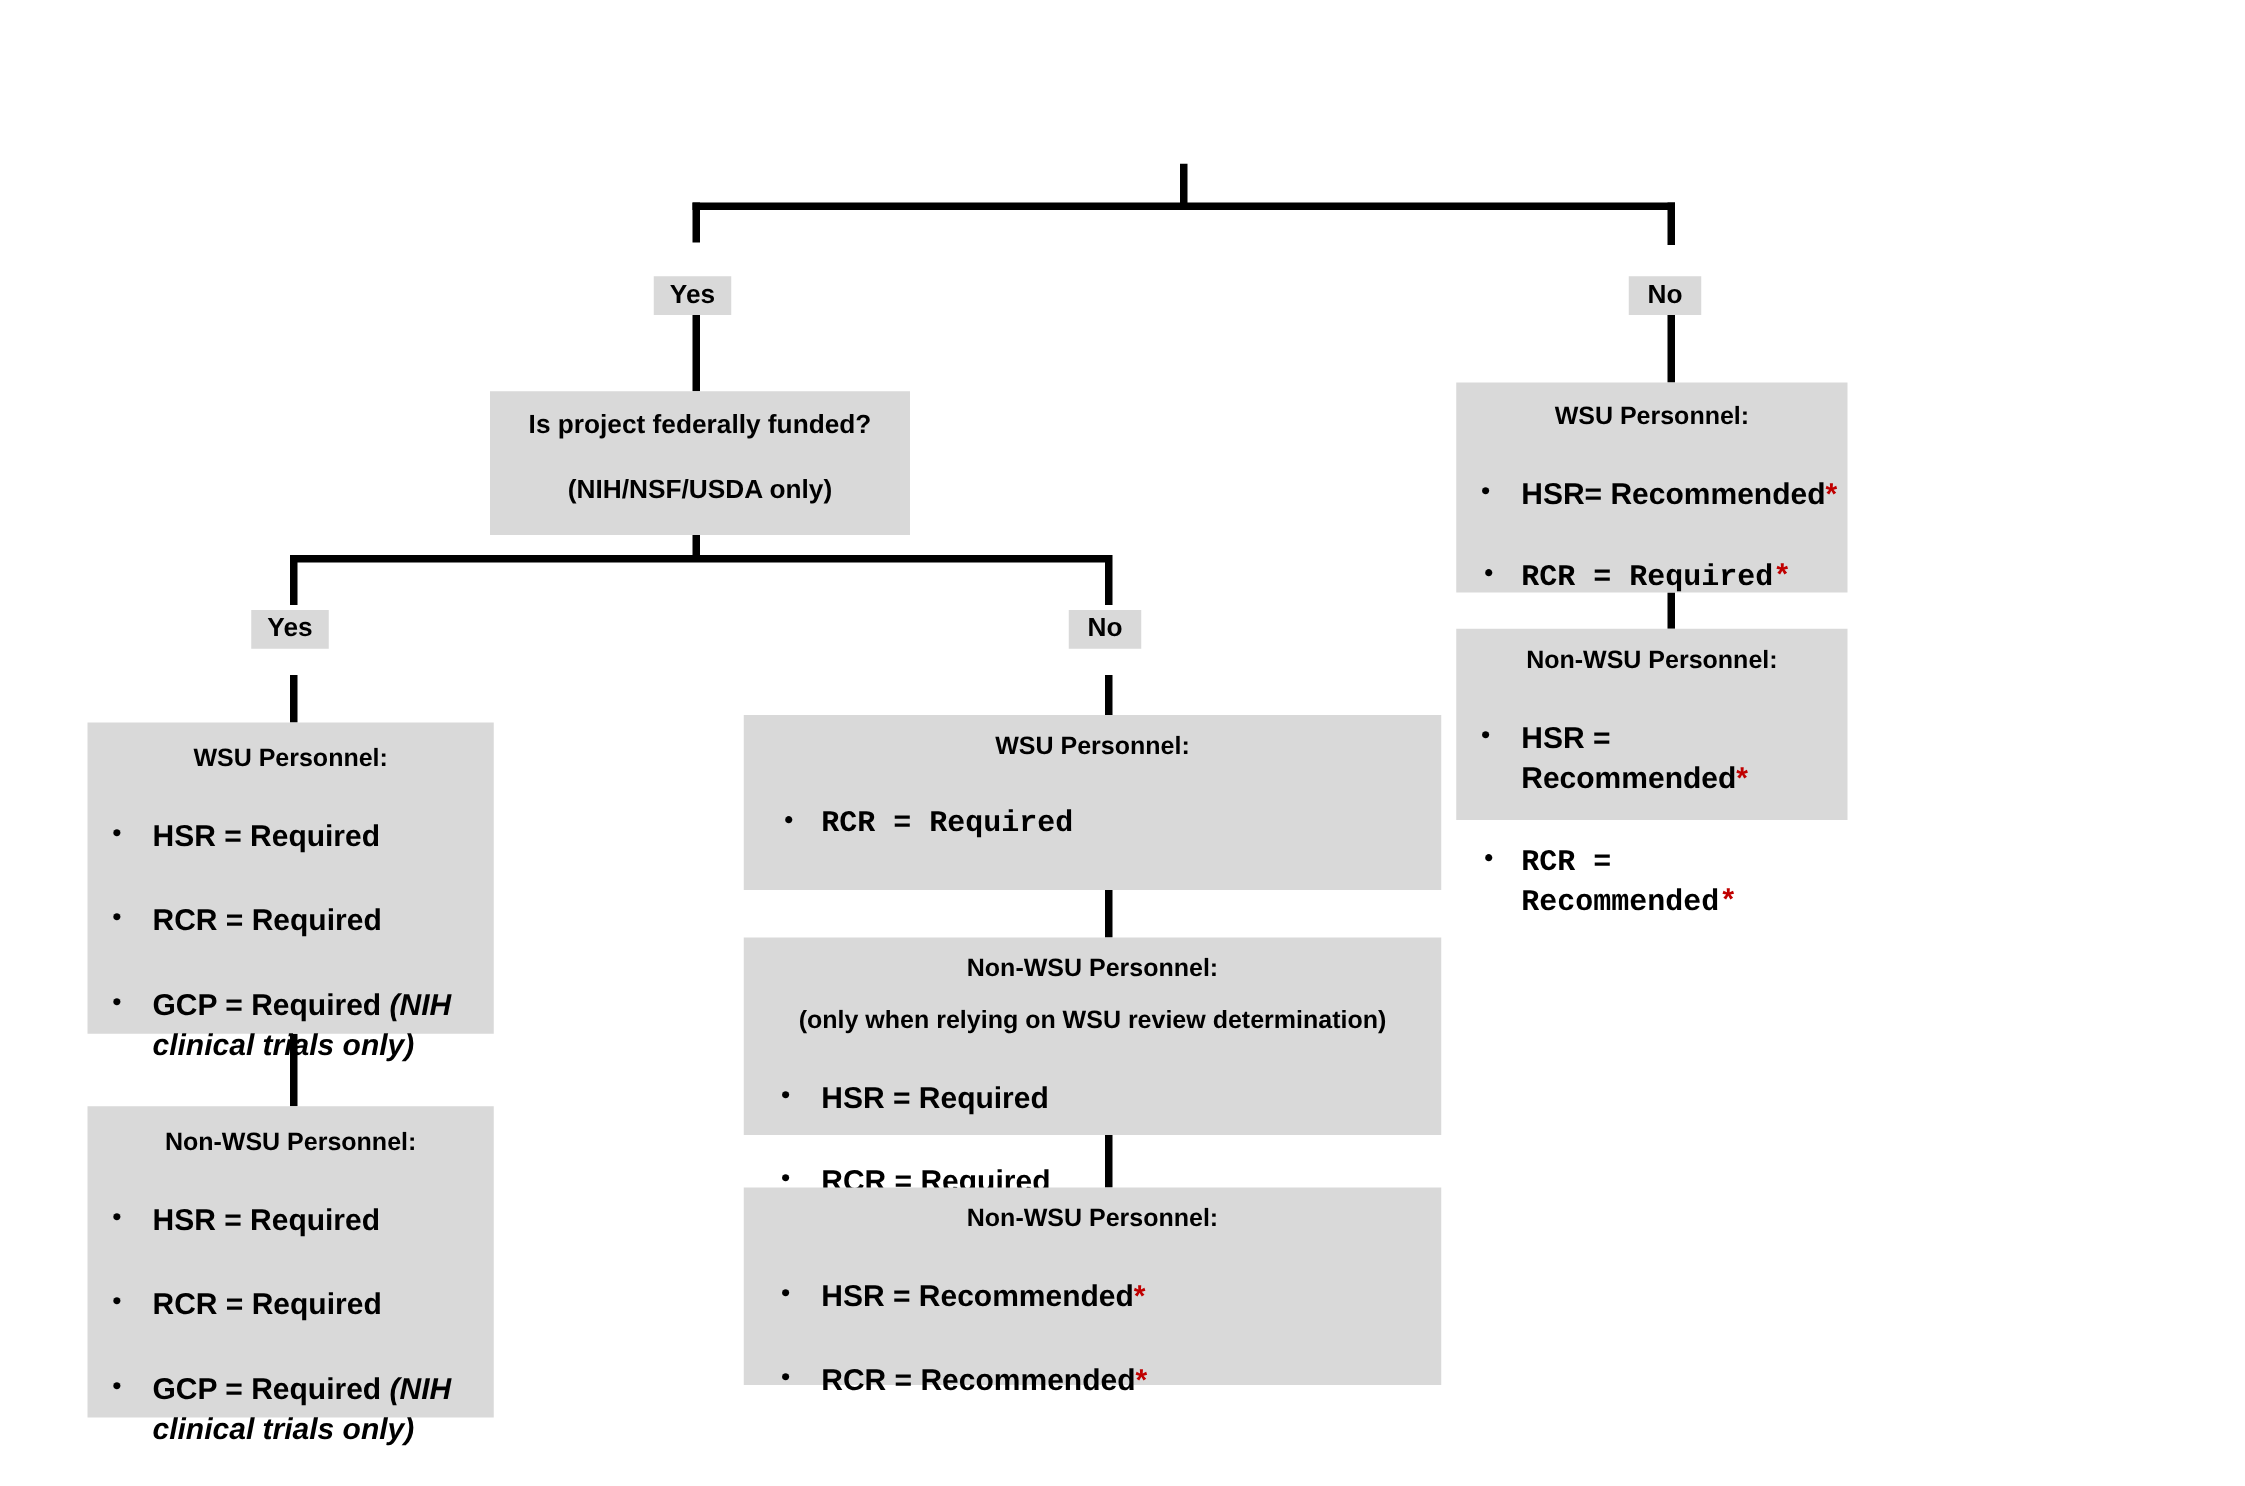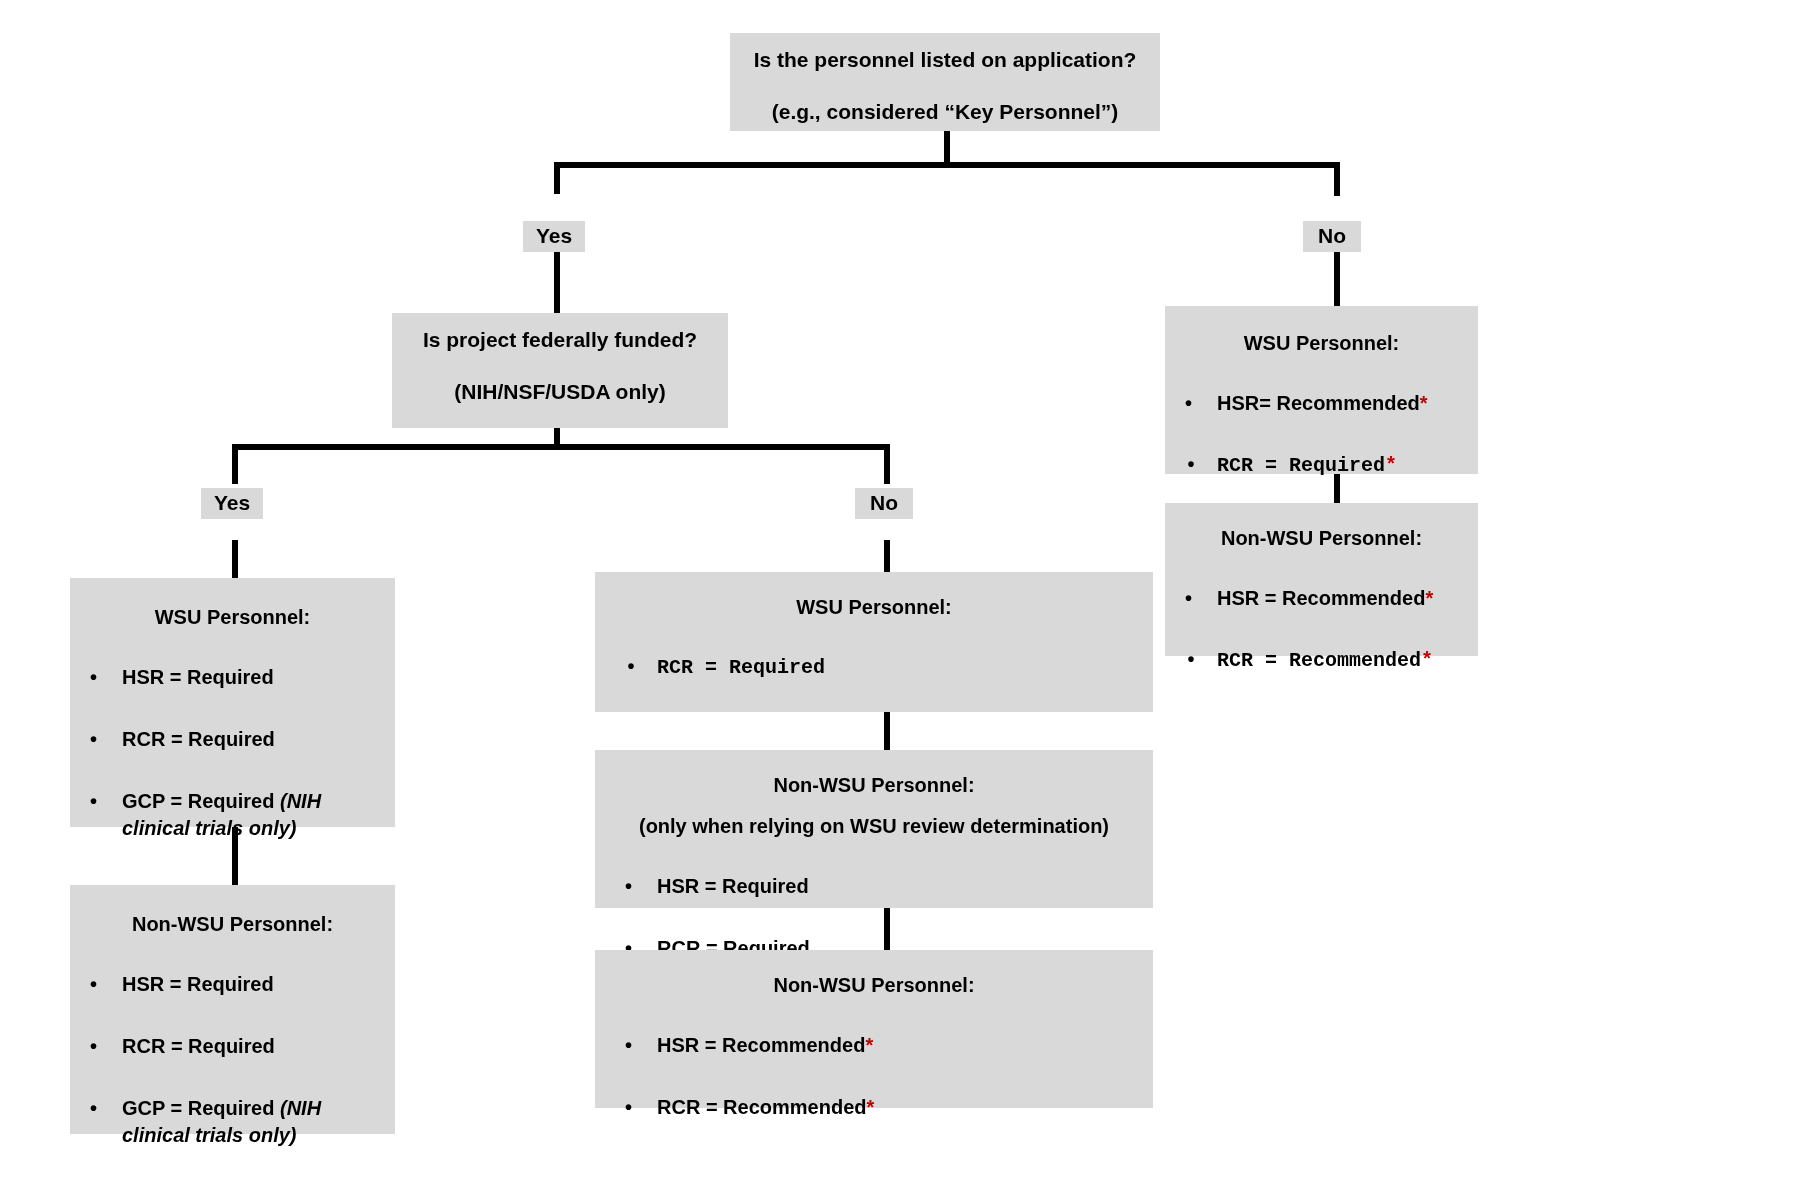--- a/index.html
+++ b/index.html
@@ -42,36 +42,36 @@
     font-size: 21px;
     text-align: center;
     padding: 3px 10px 4px 10px;
     box-sizing: border-box;
   }
 
   .title {
     text-align: center;
     font-size: 20px;
     font-weight: bold;
-    margin: 10px;
+    margin: 0;
   }
   .subtitle {
     text-align: center;
     font-size: 20px;
     font-weight: bold;
     margin: 16px;
   }
   .bullets {
     list-style: none;
     margin: 0;
     padding: 0;
   }
   .bullets li {
     position: relative;
-    font-size: 20px;
+    font-size: 24px;
     font-weight: bold;
     padding-left: 46px;
     line-height: 1.35;
     margin-top: 35px;
   }
   .bullets li::before {
     content: "\2022";
     position: absolute;
     left: 14px;
     top: 0;
@@ -127,24 +127,20 @@
   <div class="line-v" style="left:884px; top:540px; height:32px;"></div>
 
   <div class="line-v" style="left:232px; top:827px; height:58px;"></div>
 
   <div class="line-v" style="left:884px; top:712px; height:38px;"></div>
 
   <div class="line-v" style="left:884px; top:908px; height:42px;"></div>
 
   <div class="line-v" style="left:1334px; top:474px; height:29px;"></div>
 
-  <div class="box q-box" style="left:730px; top:33px; width:430px; height:98px;">
-    <div class="q-line first">Is the personnel listed on application?</div>
-    <div class="q-line">(e.g., considered “Key Personnel”)</div>
-  </div>
 
   <div class="label-box" style="left:523px; top:221px; width:62px;">Yes</div>
 
   <div class="label-box" style="left:1303px; top:221px; width:58px;">No</div>
 
   <div class="box q-box" style="left:392px; top:313px; width:336px; height:115px;">
     <div class="q-line first">Is project federally funded?</div>
     <div class="q-line">(NIH/NSF/USDA only)</div>
   </div>
 

